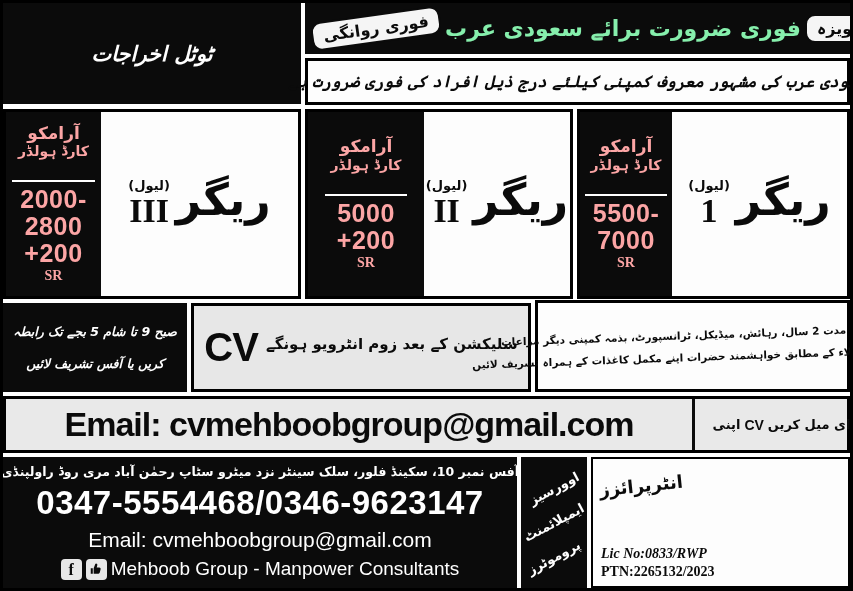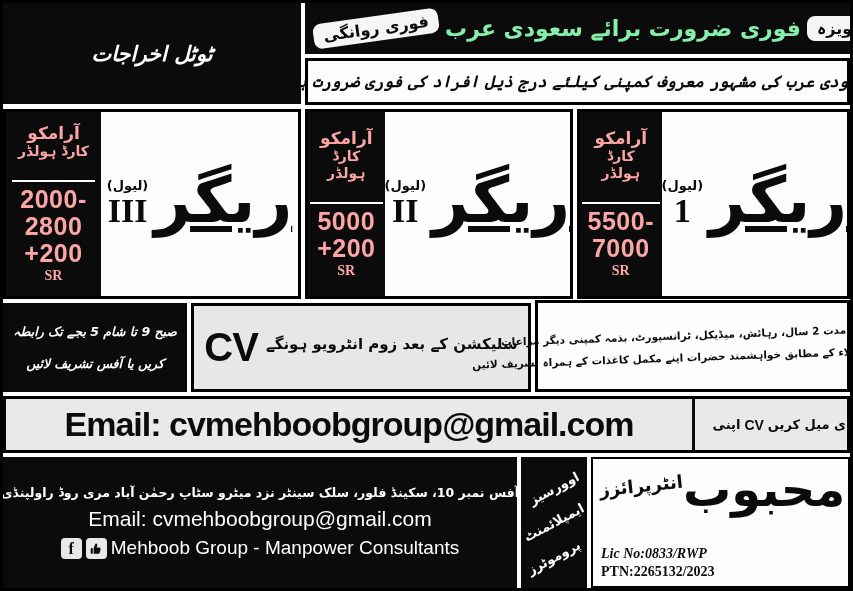--- a/index.html
+++ b/index.html
@@ -41,21 +41,21 @@
   .job-side{background:#0b0b0b;color:#fca5a5;display:flex;flex-direction:column;align-items:center;
     justify-content:center;padding:4px 2px;text-align:center;}
   .job-1 .job-side{width:92px;}
   .job-2 .job-side{width:116px;}
   .job-3 .job-side{width:95px;}
   .aramco1{font-size:17px;font-weight:bold;line-height:1.15;}
   .aramco2{font-size:14px;font-weight:bold;border-bottom:2px solid #fff;padding:0 6px 20px;margin-bottom:4px;line-height:1.2;}
   .salary-line{font-family:"Liberation Sans",sans-serif;font-size:25px;font-weight:bold;line-height:1.08;letter-spacing:.5px;}
   .sr{font-family:"Liberation Serif",serif;font-size:14px;font-weight:bold;margin-top:1px;}
   .job-main{flex:1;direction:rtl;display:flex;align-items:center;justify-content:center;gap:6px;color:#0b0b0b;}
-  .job-title{font-size:64px;font-weight:bold;line-height:1;transform:translateY(-4px);text-decoration:underline;}
+  .job-title{font-size:44px;font-weight:bold;line-height:1;transform:translateY(-4px);}
   .level{display:flex;flex-direction:column;align-items:center;line-height:1.05;}
   .level-label{font-size:13px;font-weight:bold;}
   .level-value{font-family:"Liberation Serif",serif;font-size:34px;font-weight:bold;}
 
   
   .hours{left:3px;top:303px;width:184px;height:89px;display:flex;flex-direction:column;
     align-items:center;justify-content:center;text-align:center;font-size:12.5px;font-weight:bold;line-height:1.9;gap:8px;}
   .cvnote{left:191px;top:303px;width:340px;height:89px;background:#e7e7e7;border:3px solid #000;
     display:flex;align-items:center;justify-content:center;gap:8px;padding:0 6px;color:#0b0b0b;}
   .cv-big{font-family:"Liberation Sans",sans-serif;font-size:40px;font-weight:bold;letter-spacing:-1px;}
@@ -193,20 +193,21 @@
     <div class="email-divider"></div>
     <div class="email-note">
       <span class="rtl">اپنی</span>
       <span class="cv-mini">CV</span>
       <span class="rtl">ای میل کریں</span>
     </div>
   </div>
 
   <div class="abs black office">
     <div class="office-address rtl">آفس نمبر 10، سکینڈ فلور، سلک سینٹر نزد میٹرو سٹاپ رحمٰن آباد مری روڈ راولپنڈی</div>
+    <div class="office-phone">0347-5554468/0346-9623147</div>
     <div class="office-email">Email: cvmehboobgroup@gmail.com</div>
     <div class="office-tagline">
       <span class="icon-box">f</span>
       <span class="icon-box">
         <svg width="14" height="14" viewBox="0 0 24 24" aria-hidden="true">
           <path d="M3 20h3.5v-9.5H3zM8 20h8.2a2.4 2.4 0 0 0 2.3-1.8l1.4-5.6A2.4 2.4 0 0 0 17.6 9.6h-4.4l1-3.9A1.9 1.9 0 0 0 10.6 4L8 10.5z" fill="#0b0b0b"></path>
         </svg>
       </span>
       <span>Mehboob Group - Manpower Consultants</span>
     </div>
@@ -214,18 +215,17 @@
 
   <div class="abs black vstrip">
     <span class="vword rtl">اوورسیز</span>
     <span class="vword rtl">ایمپلائمنٹ</span>
     <span class="vword rtl">پروموٹرز</span>
   </div>
 
   <div class="company">
     <div class="company-name">
       <span class="company-2 rtl">انٹرپرائزز</span>
-      <span class="company-1 rtl">محبوب</span>
     </div>
     <div class="lic">Lic No:0833/RWP</div>
     <div class="ptn">PTN:2265132/2023</div>
   </div>
 </div>
 
 </body></html>

